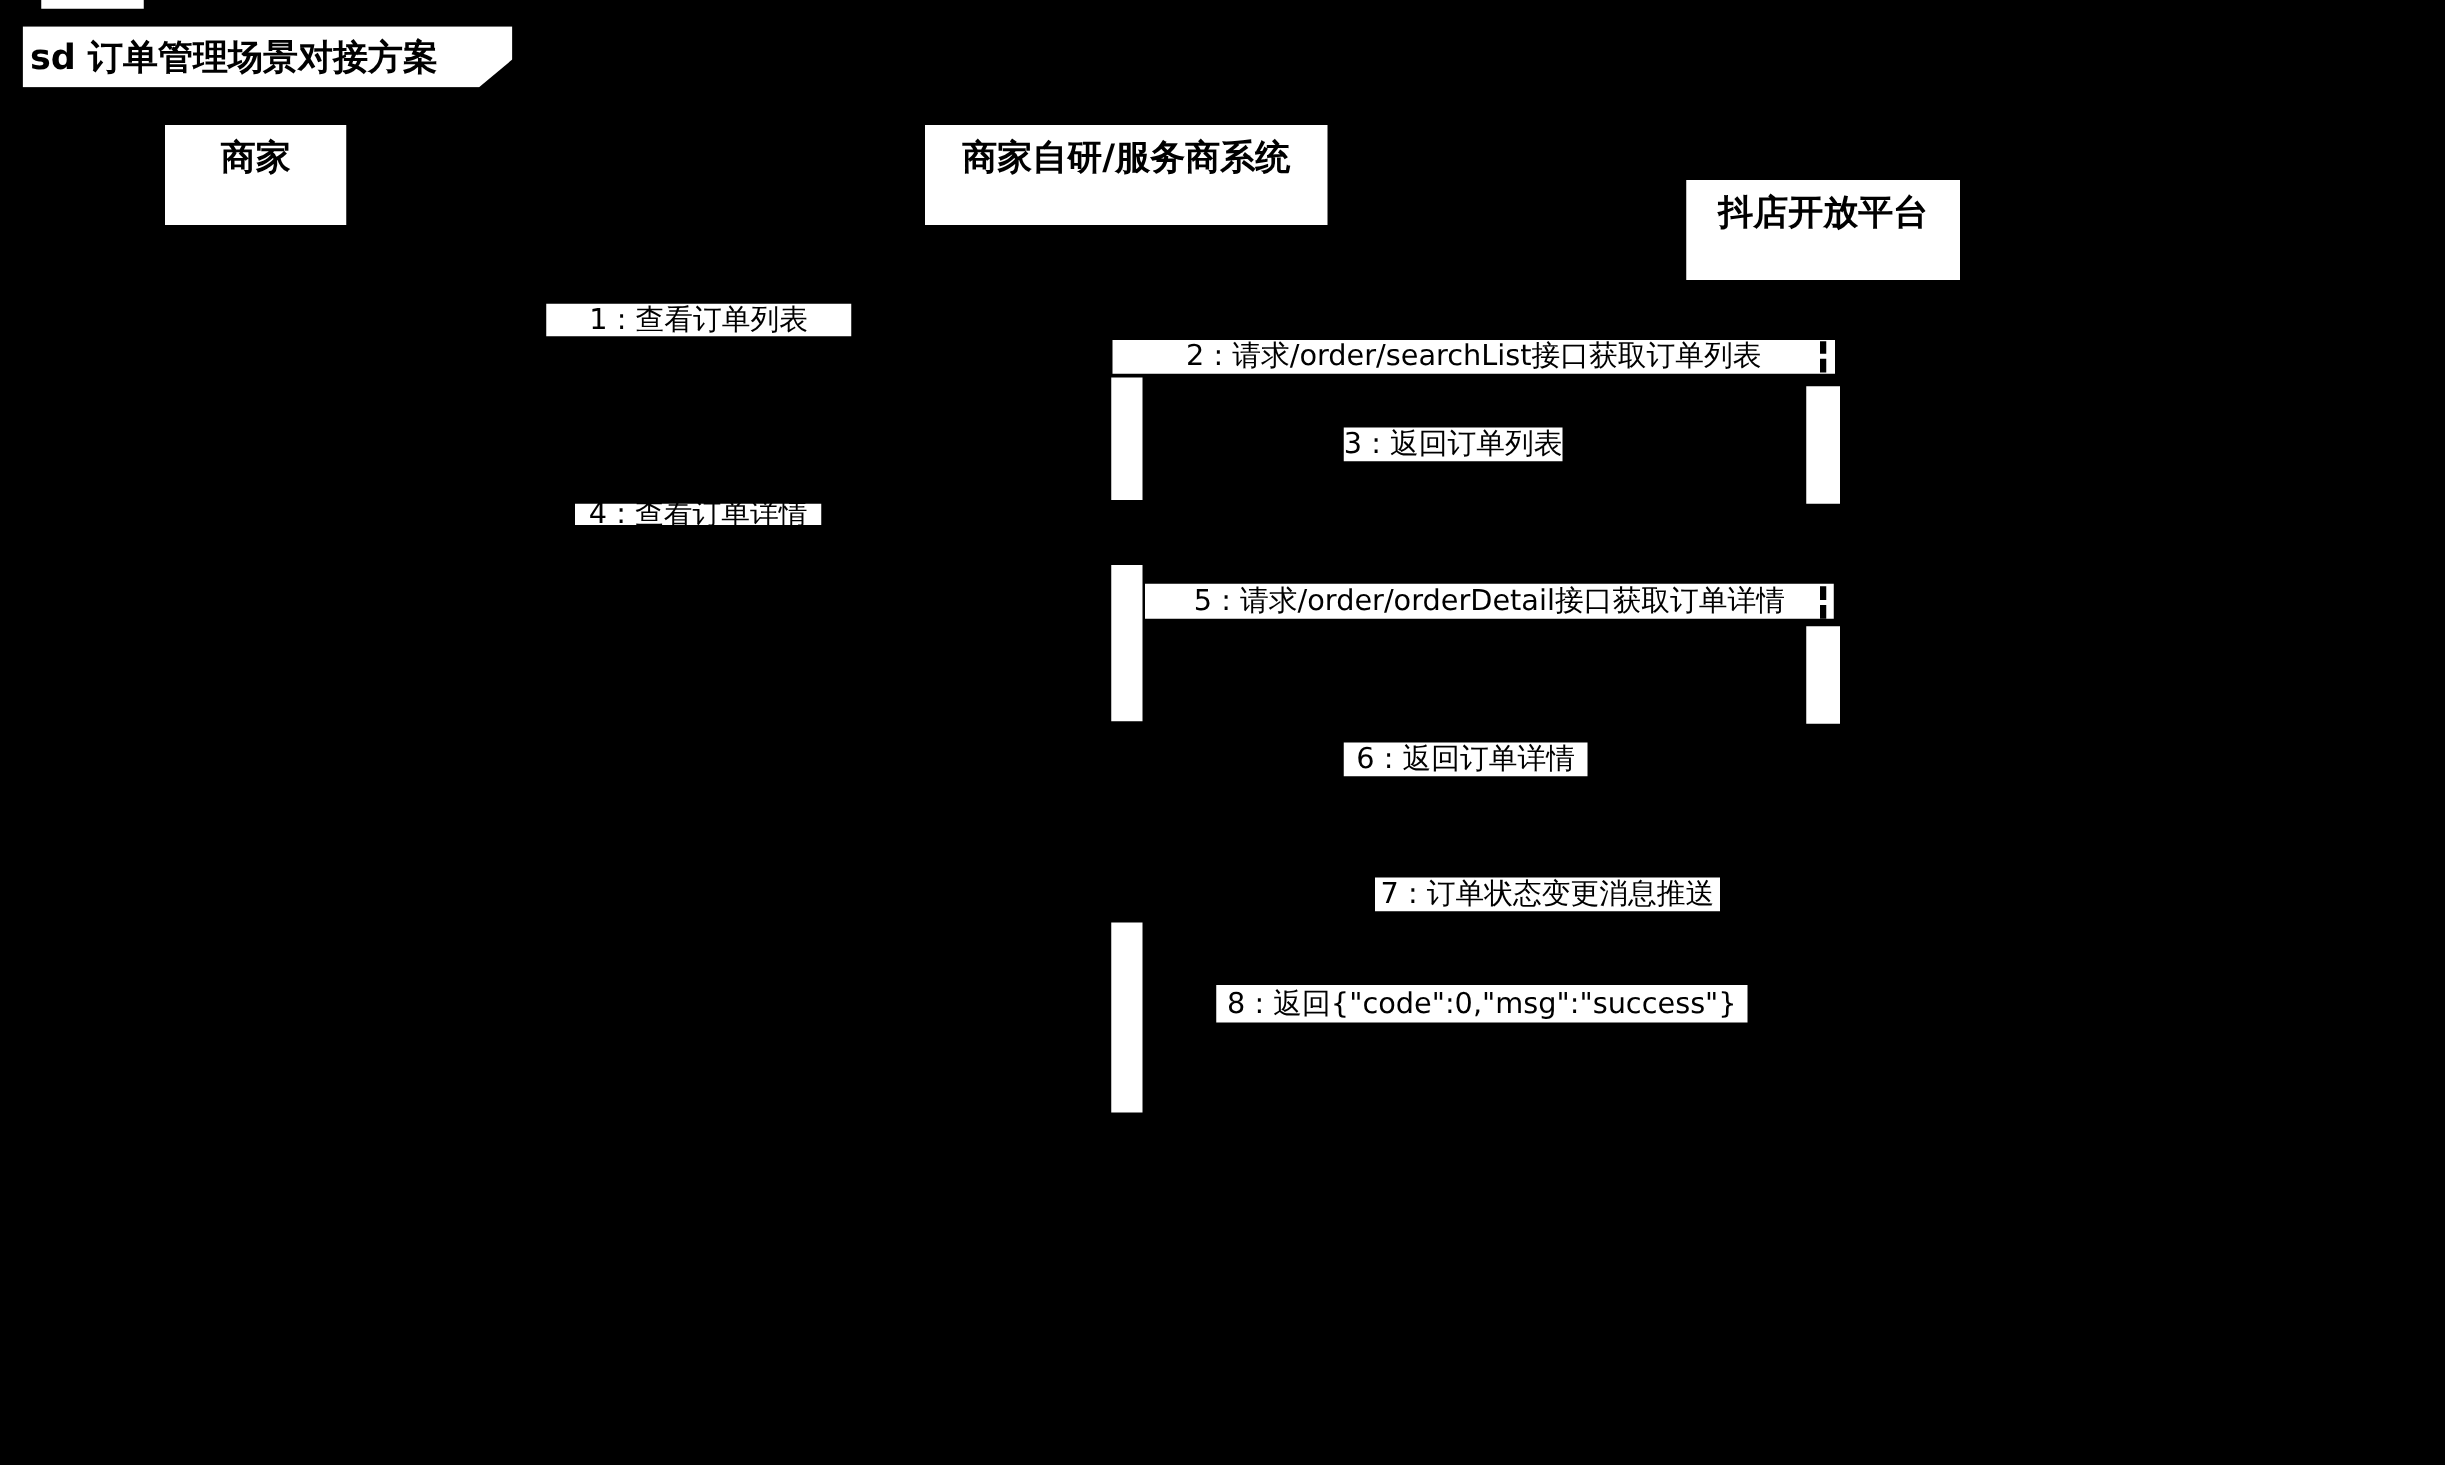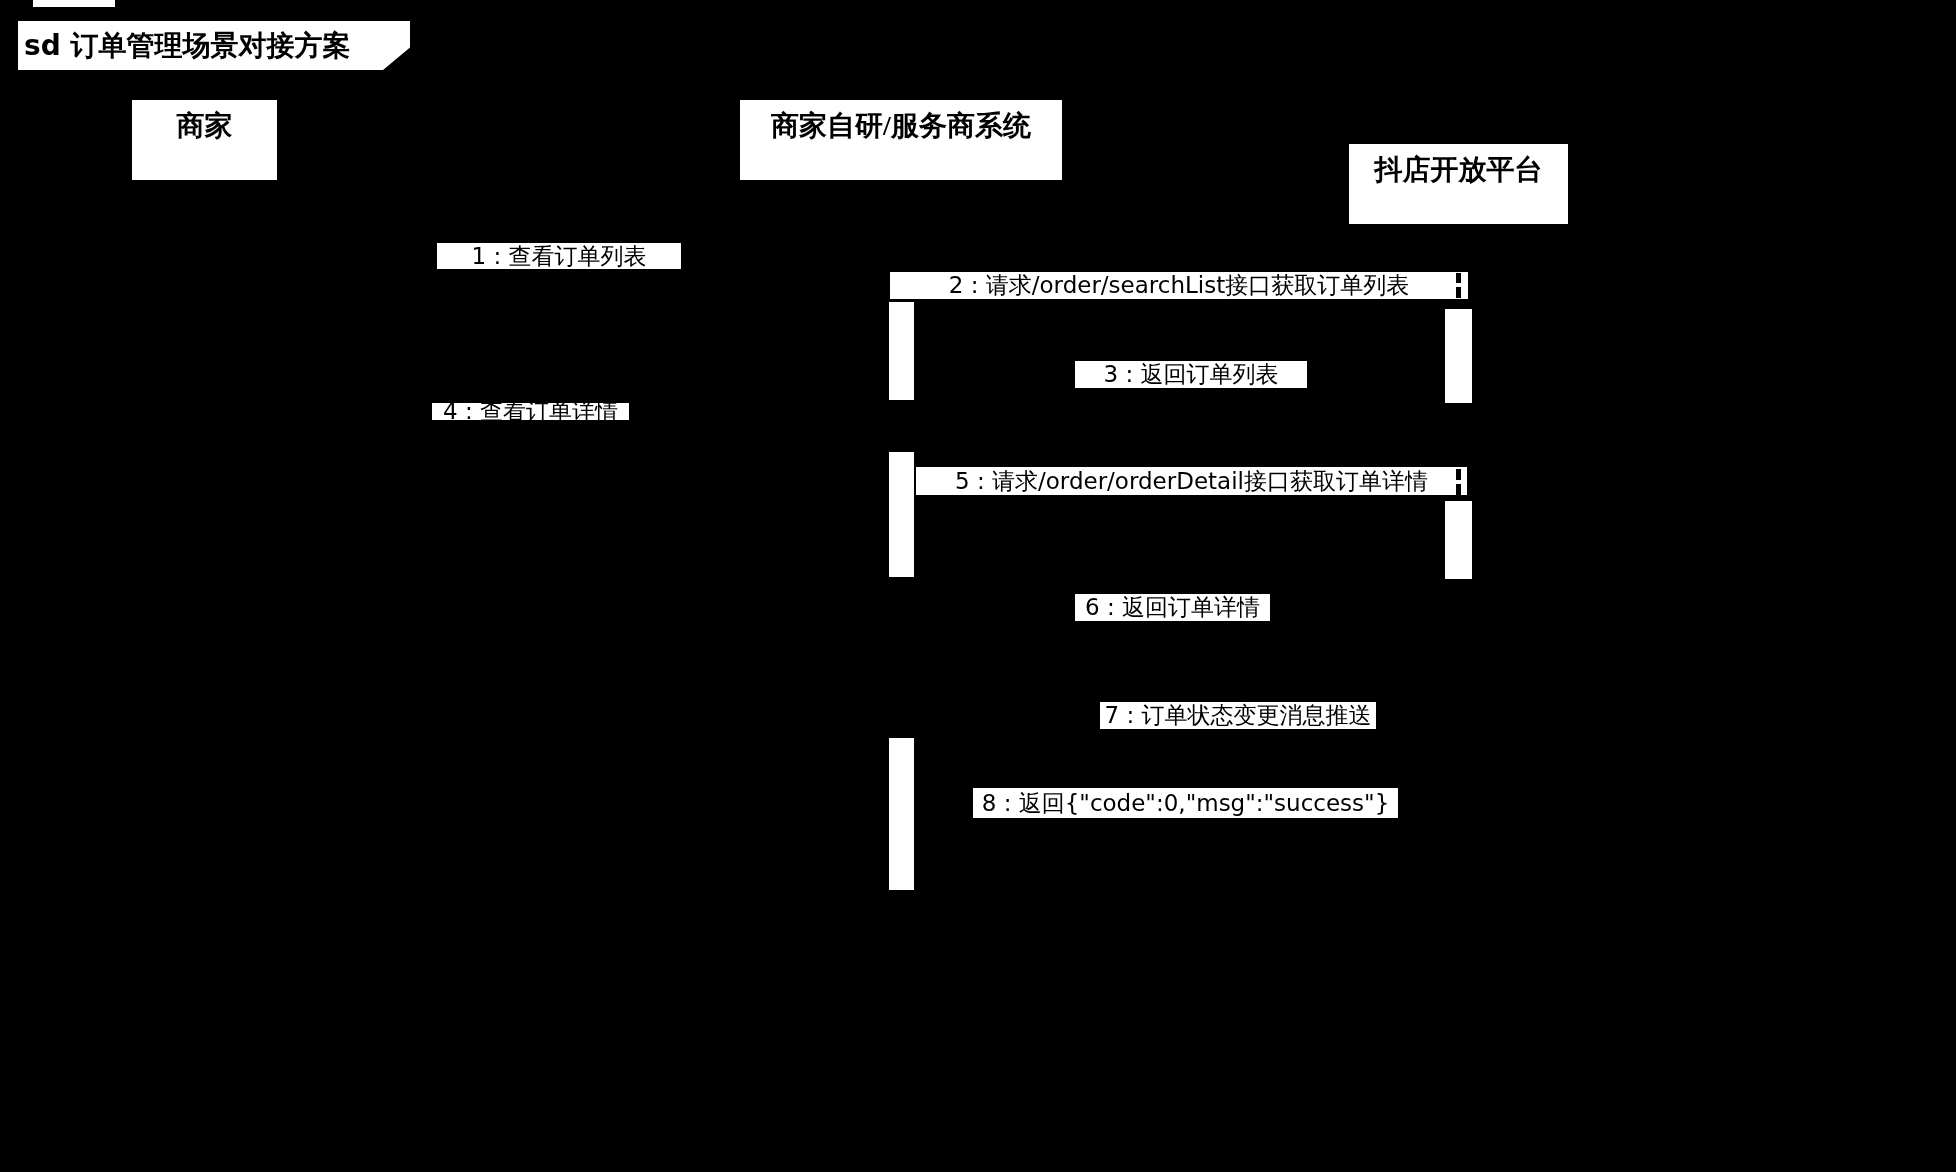--- a/index.html
+++ b/index.html
@@ -64,21 +64,21 @@
 
   <div class="abs frame-edge" style="left:33px; top:0; width:82px; height:7px;"></div>
 
   <div class="abs white-shape frame-tab" style="left:18px; top:21px; width:392px; height:49px;">
     <span>sd 订单管理场景对接方案</span>
   </div>
 
   <div class="abs white-shape participant" style="left:132px; top:100px; width:145px; height:80px;">
     <span>商家</span>
   </div>
-  <div class="abs white-shape participant" style="left:740px; top:100px; width:322px; height:80px;font-family:Liberation Serif, serif;">
+  <div class="abs white-shape participant" style="left:740px; top:100px; width:322px; height:80px;">
     <span>商家自研/服务商系统</span>
   </div>
   <div class="abs white-shape participant" style="left:1349px; top:100px; width:219px; height:80px;margin-top:44px;">
     <span>抖店开放平台</span>
   </div>
 
   <div class="abs activation" style="left:889px; top:302px; width:25px; height:98px;"></div>
   <div class="abs activation" style="left:1445px; top:309px; width:27px; height:94px;"></div>
   <div class="abs activation" style="left:889px; top:452px; width:25px; height:125px;"></div>
   <div class="abs activation" style="left:1445px; top:501px; width:27px; height:78px;"></div>
@@ -88,25 +88,25 @@
     <span>1 : 查看订单列表</span>
   </div>
 
   <div class="abs white-shape msg-label" style="left:890px; top:272px; width:578px; height:27px;">
     <span>2 : 请求/order/searchList接口获取订单列表</span>
   </div>
 
   <div class="abs lifeline-dash" style="left:1456px; top:273px; width:5px; height:10px;"></div>
   <div class="abs lifeline-dash" style="left:1456px; top:287px; width:5px; height:11px;"></div>
 
-  <div class="abs white-shape msg-label" style="left:1075px; top:361px; width:232px; height:27px;">
+  <div class="abs white-shape msg-label" style="left:1075px; top:342px; width:175px; height:27px;">
     <span>3 : 返回订单列表</span>
   </div>
 
-  <div class="abs white-shape msg-label" style="left:432px; top:403px; width:197px; height:17px;">
+  <div class="abs white-shape msg-label" style="left:460px; top:403px; width:197px; height:17px;">
     <span>4 : 查看订单详情</span>
   </div>
 
   <div class="abs white-shape msg-label" style="left:916px; top:467px; width:551px; height:28px;">
     <span>5 : 请求/order/orderDetail接口获取订单详情</span>
   </div>
 
   <div class="abs lifeline-dash" style="left:1456px; top:469px; width:5px; height:11px;"></div>
   <div class="abs lifeline-dash" style="left:1456px; top:484px; width:5px; height:11px;"></div>
 

